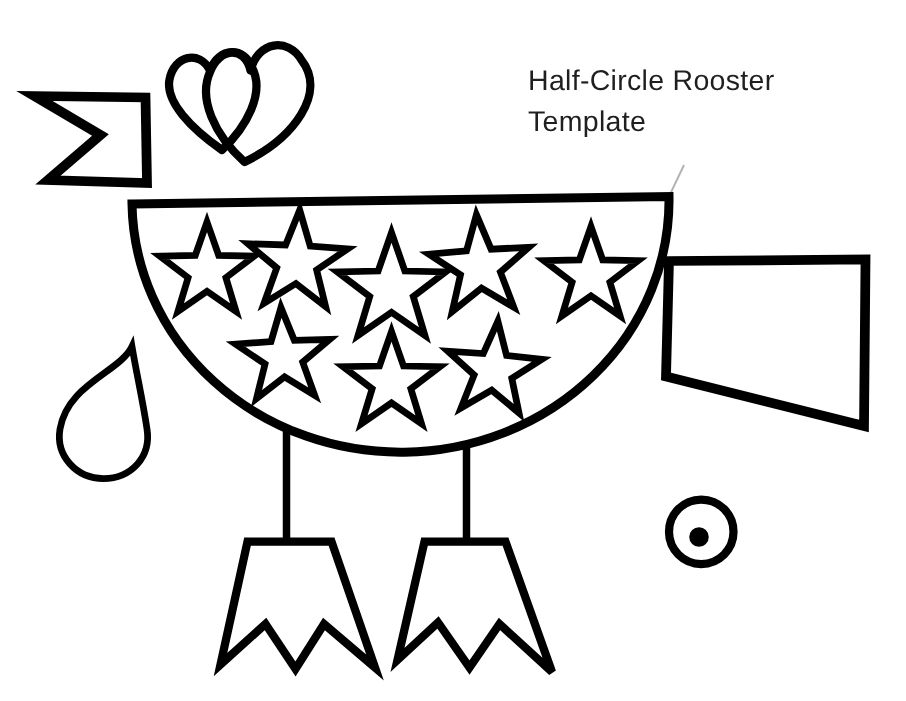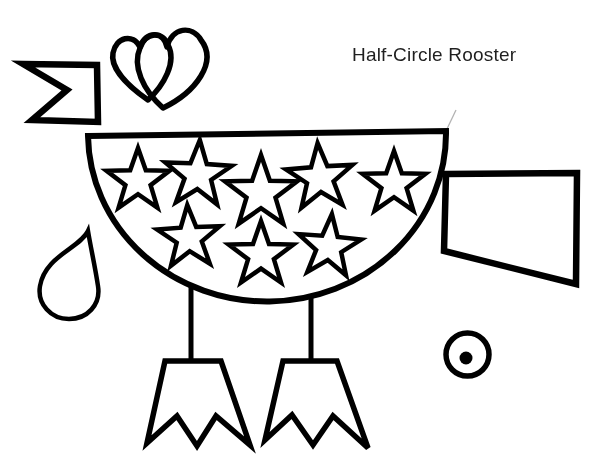--- a/index.html
+++ b/index.html
@@ -40,14 +40,15 @@
       <polygon points="187.3,205.0 196.2,226.9 219.8,226.2 201.8,241.4 209.8,263.6 189.7,251.2 171.0,265.7 176.7,242.7 157.1,229.5 180.7,227.7" fill="#ffffff" stroke="#000000" stroke-width="4.5" stroke-linejoin="miter"></polygon>
       <polygon points="261.0,221.0 269.0,244.0 293.3,244.5 273.9,259.2 281.0,282.5 261.0,268.6 241.0,282.5 248.1,259.2 228.7,244.5 253.0,244.0" fill="#ffffff" stroke="#000000" stroke-width="4.5" stroke-linejoin="miter"></polygon>
       <polygon points="331.9,214.1 337.7,237.0 361.2,239.6 341.2,252.2 346.0,275.3 327.8,260.1 307.4,271.9 316.1,250.0 298.6,234.1 322.2,235.7" fill="#ffffff" stroke="#000000" stroke-width="4.5" stroke-linejoin="miter"></polygon>
       <polygon points="165,361 221,361 250,445 216,416 197,446 177,416 147,443" fill="#ffffff" stroke="#000000" stroke-width="5.5" stroke-linejoin="miter"></polygon>
       <polygon points="283,361 337,361 368,448 333,416 313,445 292,415 265,440" fill="#ffffff" stroke="#000000" stroke-width="5.5" stroke-linejoin="miter"></polygon>
       <circle cx="467.5" cy="354.5" r="21.5" fill="#ffffff" stroke="#000000" stroke-width="5.5"></circle>
       <circle cx="466" cy="358" r="6.5" fill="#000000"></circle>
     </svg>
   <div class="title">
     <div>Half-Circle Rooster</div>
+    <div>Template</div>
   </div>
 </div>
 
 </body></html>

